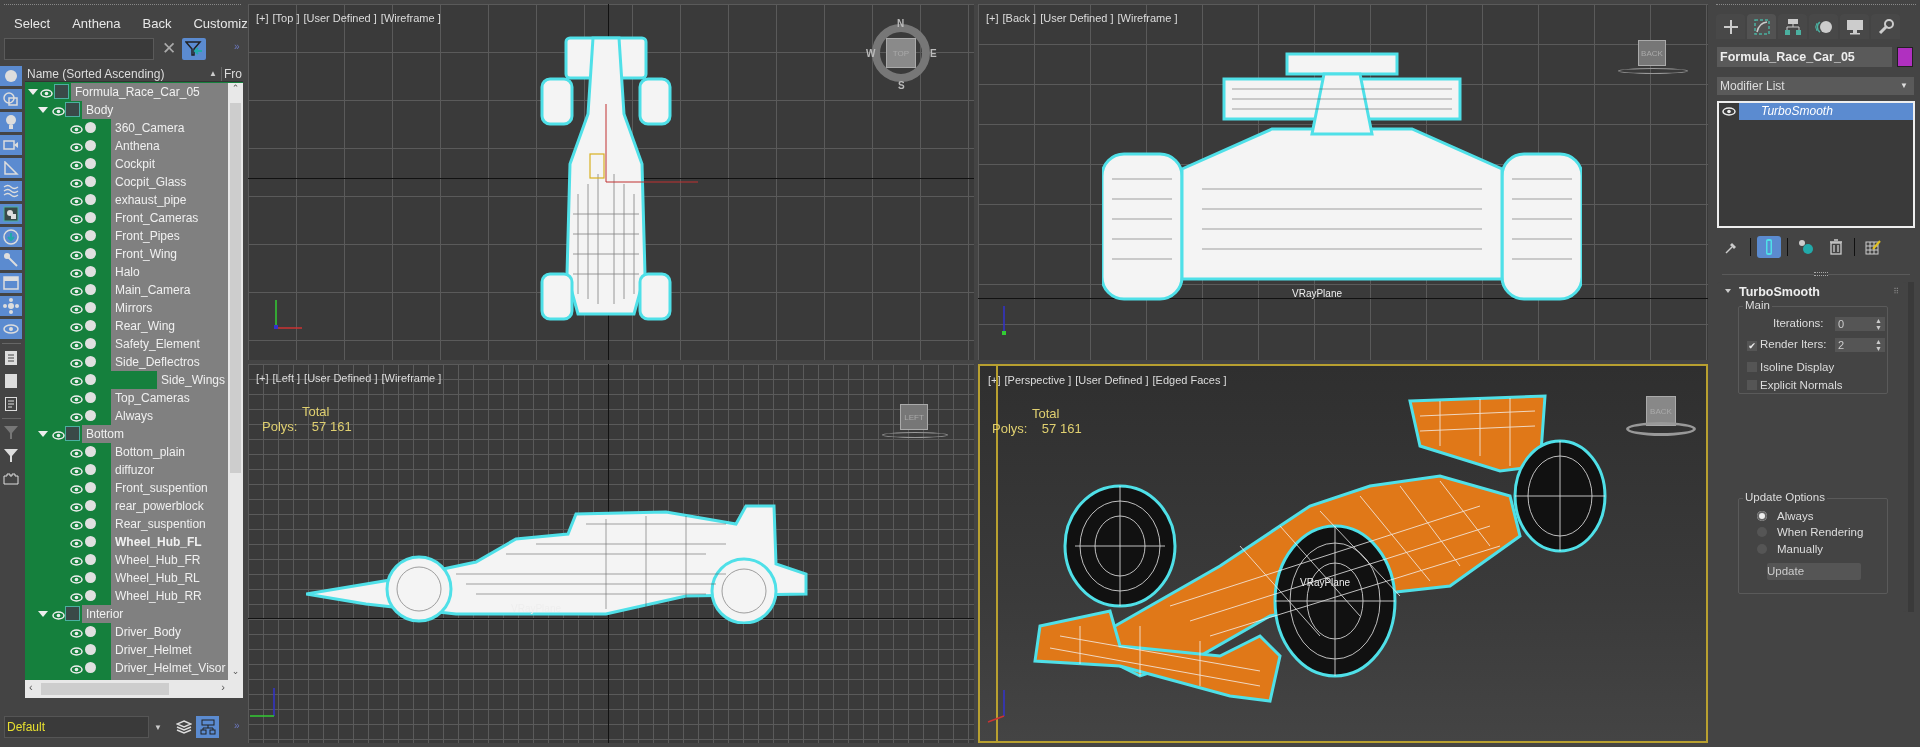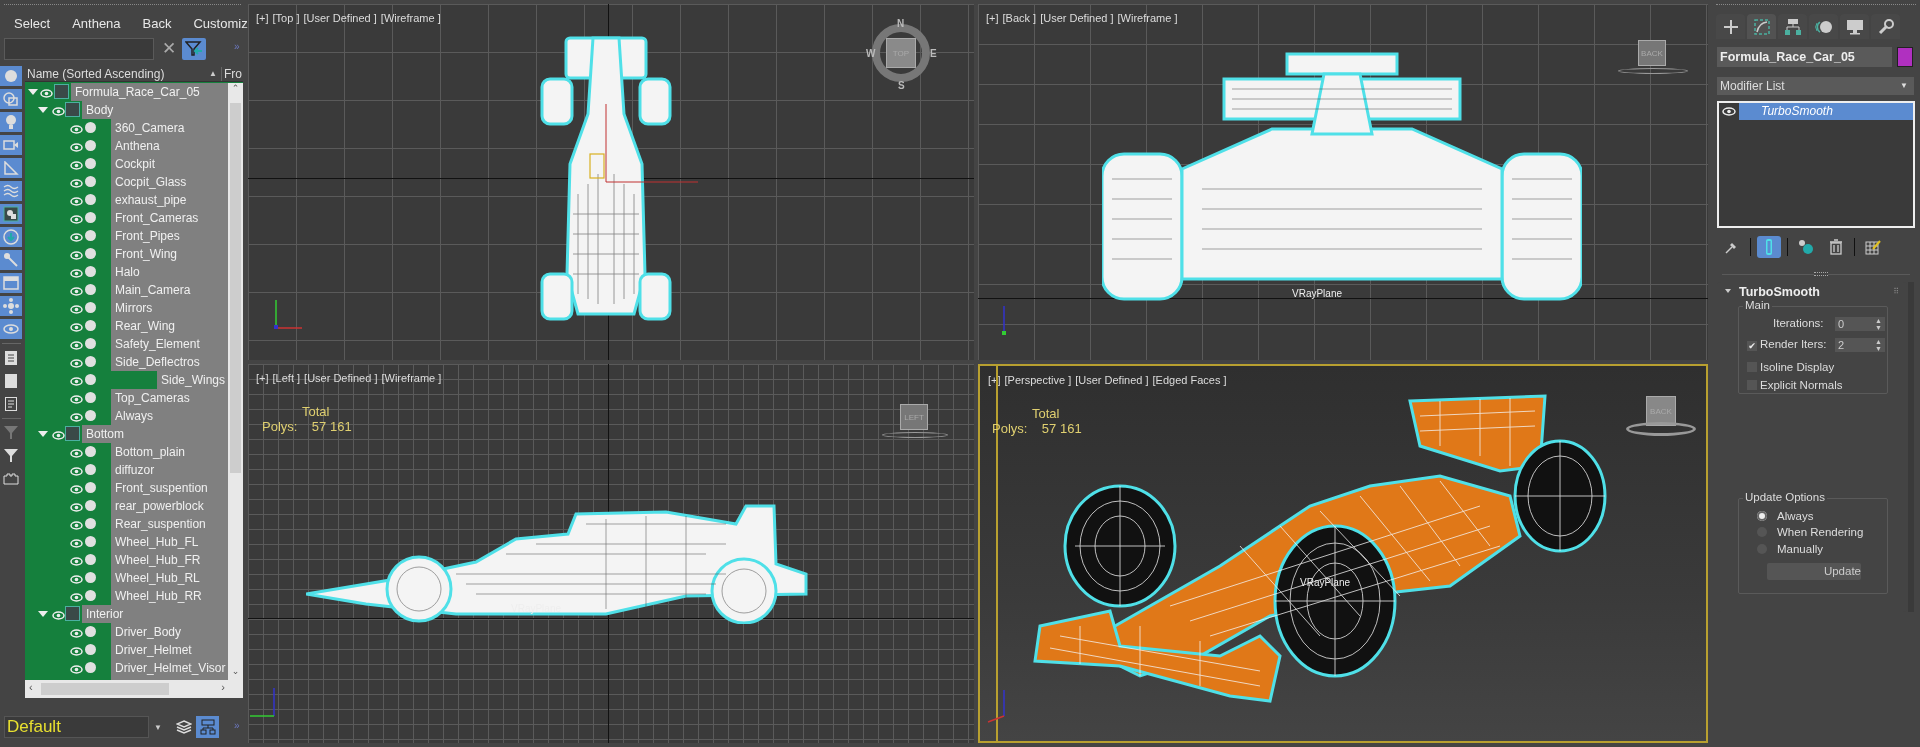--- a/index.html
+++ b/index.html
@@ -32,21 +32,21 @@
 .trow .eye{position:absolute;top:4px;width:13px;height:10px}
 .trow .dot{position:absolute;top:3px;width:11px;height:11px;border-radius:50%;background:#e0e0e0}
 .trow .grp{position:absolute;top:1px;width:15px;height:15px;border:1px solid #4bb0a0;background:#3a4a48}
 .tree-vscroll{position:absolute;right:0;top:17px;width:15px;bottom:18px;background:#e8e8e8}
 .tree-vscroll .thumb{position:absolute;left:2px;right:2px;top:20px;height:370px;background:#cdcdcd}
 .tree-vscroll .up,.tree-vscroll .dn{position:absolute;left:0;width:15px;height:14px;color:#555;font-size:9px;text-align:center}
 .tree-hscroll{position:absolute;left:0;bottom:0;right:0;height:18px;background:#e8e8e8}
 .tree-hscroll .thumb{position:absolute;left:16px;top:3px;width:128px;height:12px;background:#cdcdcd}
 .tree-hscroll .lt,.tree-hscroll .rt{position:absolute;top:1px;color:#555;font-size:11px}
 .layerrow{position:absolute;left:4px;top:716px;width:240px;height:24px}
-.layerbox{position:absolute;left:0;top:0;width:145px;height:22px;background:#3a3a3a;border:1px solid #555;color:#e8e030;font-size:17px;line-height:20px;padding-left:2px}
+.layerbox{position:absolute;left:0;top:0;width:145px;height:22px;background:#3a3a3a;border:1px solid #555;color:#e8e030;font-size:12px;line-height:20px;padding-left:2px}
 .layerdrop{position:absolute;left:150px;top:7px;color:#ccc;font-size:8px}
 .layerbtn{position:absolute;top:0;width:23px;height:22px;display:flex;align-items:center;justify-content:center}
 
 .vp{position:absolute;background:#3c3c3c;overflow:hidden}
 .vp.grid{background-color:#3a3a3a;background-image:linear-gradient(#5a5a5a 1px,transparent 1px),linear-gradient(90deg,#5a5a5a 1px,transparent 1px);background-size:48px 48px}
 .vp.grid.fine{background-size:15px 15px}
 .vp .label{position:absolute;left:8px;top:8px;color:#ddd;font-size:11px;white-space:nowrap}
 .vp .label span{margin-right:4px}
 .vp .stats{position:absolute;font-size:13px;color:#e0d070;line-height:15px}
 .vp.active{border:2px solid #b8a030}
@@ -78,21 +78,21 @@
 .rollout .tarrow{position:absolute;left:8px;top:7px;width:0;height:0;border-left:3px solid transparent;border-right:3px solid transparent;border-top:4px solid #ccc}
 .rollout .rgrip{position:absolute;right:8px;top:5px;color:#888;font-size:8px}
 .fs{position:absolute;border:1px solid #5a5a5a;border-radius:2px}
 .fs .leg{position:absolute;left:4px;top:-8px;background:#444;padding:0 2px;color:#ddd;font-size:11.5px}
 .row{position:absolute;color:#ddd;font-size:11.5px;white-space:nowrap}
 .spin{position:absolute;width:50px;height:14px;background:#555;color:#ccc;font-size:11px;line-height:14px;padding-left:3px}
 .spin .arr{position:absolute;right:3px;top:0;font-size:7px;line-height:7px;color:#ccc}
 .cb{display:inline-block;width:10px;height:10px;background:#555;margin-right:3px;vertical-align:-1px;color:#eee;font-size:9px;line-height:10px;text-align:center}
 .rb{display:inline-block;width:10px;height:10px;border-radius:50%;background:#555;margin-right:10px;vertical-align:-1px}
 .rb.on{background:#eee;box-shadow:inset 0 0 0 2px #666}
-.btn{position:absolute;background:#555;color:#ccc;font-size:11.5px;text-align:right;border-radius:2px}
+.btn{position:absolute;background:#555;color:#ccc;font-size:11.5px;text-align:left;border-radius:2px}
 </style>
 </head>
 <body>
 
 <div class="app">
 
   <div class="scene">
     <div class="dots"></div>
     <div class="menubar">
       <span>Select</span>
@@ -431,21 +431,21 @@
               </svg></span>
             <span class="dot" style="left:60px"></span>
             <span class="lbl" style="left:86px;">Rear_suspention</span>
           </div>
           <div class="trow">
             <span class="eye" style="left:45px"><svg width="13" height="9">
                 <ellipse cx="6.5" cy="4.5" rx="5.5" ry="3.5" fill="none" stroke="#eee" stroke-width="1.5"></ellipse>
                 <circle cx="6.5" cy="4.5" r="1.8" fill="#eee"></circle>
               </svg></span>
             <span class="dot" style="left:60px"></span>
-            <span class="lbl" style="left:86px;">Wheel_Hub_FL</span>
+            <span class="lbl" style="left:86px;font-weight:bold;">Wheel_Hub_FL</span>
           </div>
           <div class="trow">
             <span class="eye" style="left:45px"><svg width="13" height="9">
                 <ellipse cx="6.5" cy="4.5" rx="5.5" ry="3.5" fill="none" stroke="#eee" stroke-width="1.5"></ellipse>
                 <circle cx="6.5" cy="4.5" r="1.8" fill="#eee"></circle>
               </svg></span>
             <span class="dot" style="left:60px"></span>
             <span class="lbl" style="left:86px;">Wheel_Hub_FR</span>
           </div>
           <div class="trow">

